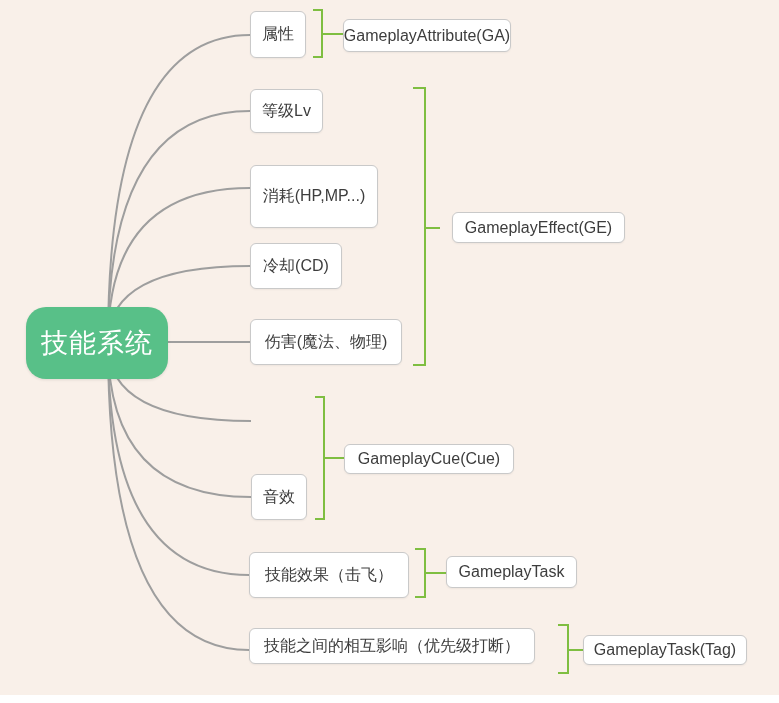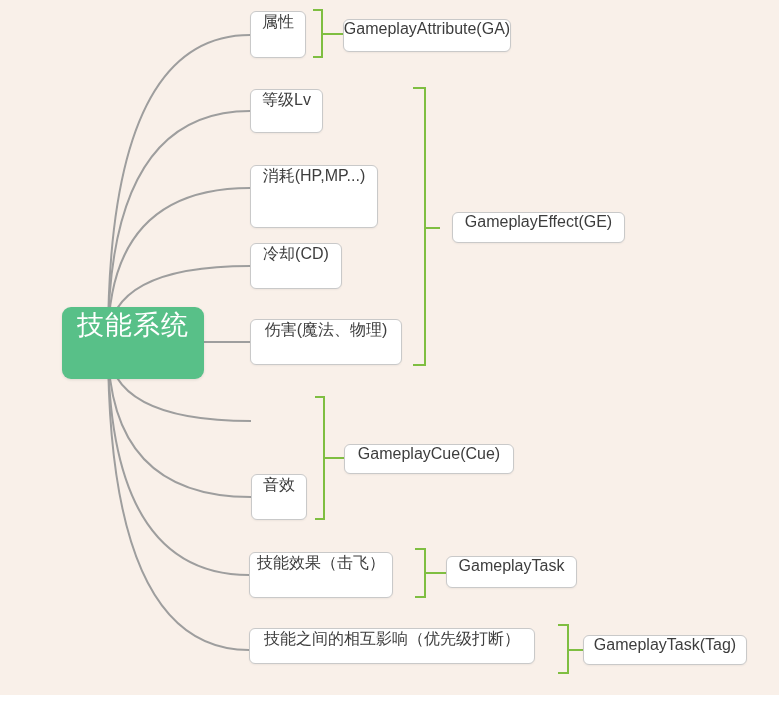--- a/index.html
+++ b/index.html
@@ -12,33 +12,32 @@
   .canvas{
     position:relative;
     width:779px;height:695px;
     background:var(--canvas,#f9f0e9);
   }
   svg.wires{position:absolute;left:0;top:0;width:779px;height:695px;}
   .wire{fill:none;stroke:var(--connector,#9e9e9e);stroke-width:2;}
   .bracket{fill:none;stroke:var(--bracket,#7fbe41);stroke-width:2;}
   .topic{
     position:absolute;
-    display:flex;align-items:flex-start;justify-content:center;
+    display:flex;align-items:center;justify-content:center;
     white-space:nowrap;
     box-sizing:border-box;
   }
   .root{
     background:var(--root-fill,#58c088);
     color:var(--root-text,#ffffff);
-    border-radius:9px;
+    border-radius:20px;
     font-size:27px;
     font-weight:500;
     letter-spacing:1px;
     box-shadow:0 1px 3px rgba(0,0,0,0.10);
-    margin-left:36px;
   }
   .child,.summary{
     background:#ffffff;
     border:1px solid var(--node-border,#c9c9c9);
     border-radius:6px;
     color:var(--node-text,#3d3d3d);
     font-size:16px;
     box-shadow:0 1px 2px rgba(0,0,0,0.05);
   }
 </style>
@@ -87,21 +86,21 @@
 
   <div class="topic child" style="left:250px;top:243px;width:92px;height:46px">
     <span>冷却(CD)</span>
   </div>
 
 
   <div class="topic child" style="left:251px;top:474px;width:56px;height:46px">
     <span>音效</span>
   </div>
 
-  <div class="topic child" style="left:249px;top:552px;width:144px;height:46px">
+  <div class="topic child" style="left:249px;top:552px;width:160px;height:46px">
     <span>技能效果（击飞）</span>
   </div>
 
   <div class="topic child" style="left:249px;top:628px;width:286px;height:36px">
     <span>技能之间的相互影响（优先级打断）</span>
   </div>
 
   <div class="topic summary" style="left:343px;top:19px;width:168px;height:33px">
     <span>GameplayAttribute(GA)</span>
   </div>

